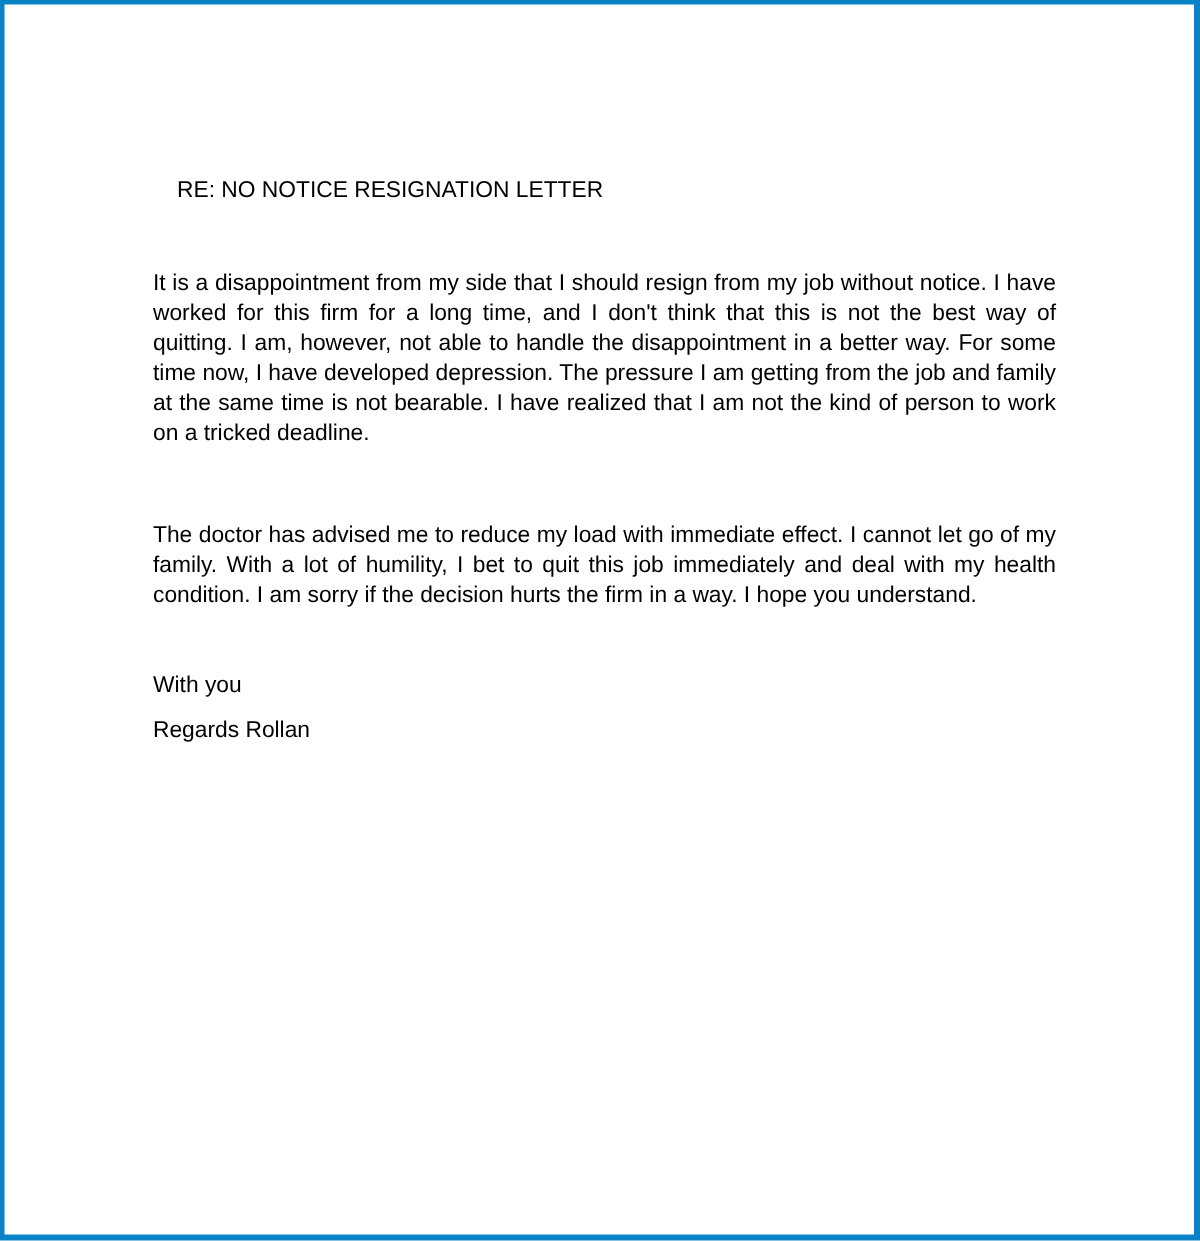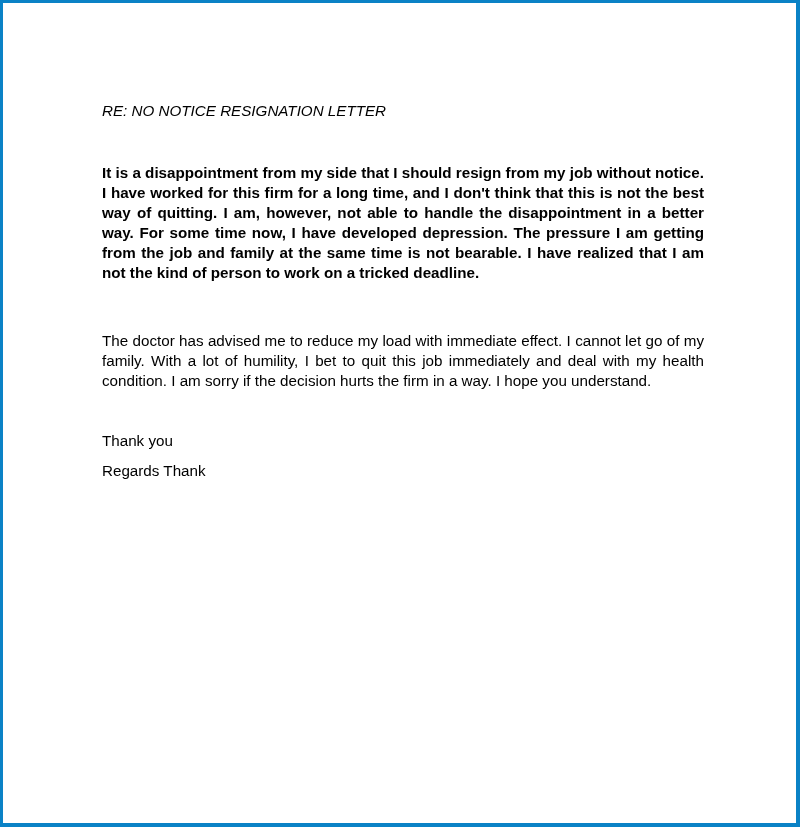--- a/index.html
+++ b/index.html
@@ -9,31 +9,31 @@
     }
     .frame {
       position: absolute; left: 0; top: 0; width: 800px; height: 827px;
       box-sizing: border-box; border: 3px solid #0a82c6; border-right-width: 4px; border-bottom-width: 4px;
       background: #ffffff;
     }
     .content {
       position: absolute; left: 99px; top: 98px; width: 602px;
       font-size: 15.2px; line-height: 20px;
     }
-    .title { margin: 0; font-weight: normal; font-size: 15.2px; line-height: 20px; font-style: italic; }
+    .title { margin: 16px; font-weight: normal; font-size: 15.2px; line-height: 20px; }
     .para { margin: 0; text-align: justify; }
-    .p1 { margin-top: 42px; font-weight: bold; }
+    .p1 { margin-top: 42px; }
     .p2 { margin-top: 48px; }
     .closing { margin: 0; margin-top: 40px; }
     .sign { margin: 0; margin-top: 10px; }
   </style>
 </head>
 <body>
 
 <div class="frame">
   <div class="content">
     <p class="title">RE: NO NOTICE RESIGNATION LETTER</p>
     <p class="para p1">It is a disappointment from my side that I should resign from my job without notice. I have worked for this firm for a long time, and I don't think that this is not the best way of quitting. I am, however, not able to handle the disappointment in a better way. For some time now, I have developed depression. The pressure I am getting from the job and family at the same time is not bearable. I have realized that I am not the kind of person to work on a tricked deadline.</p>
     <p class="para p2">The doctor has advised me to reduce my load with immediate effect. I cannot let go of my family. With a lot of humility, I bet to quit this job immediately and deal with my health condition. I am sorry if the decision hurts the firm in a way. I hope you understand.</p>
-    <p class="closing">Thank you</p>
-    <p class="sign">Regards Thank</p>
+    <p class="closing">With you</p>
+    <p class="sign">Regards Rollan</p>
   </div>
 </div>
 
 </body></html>

